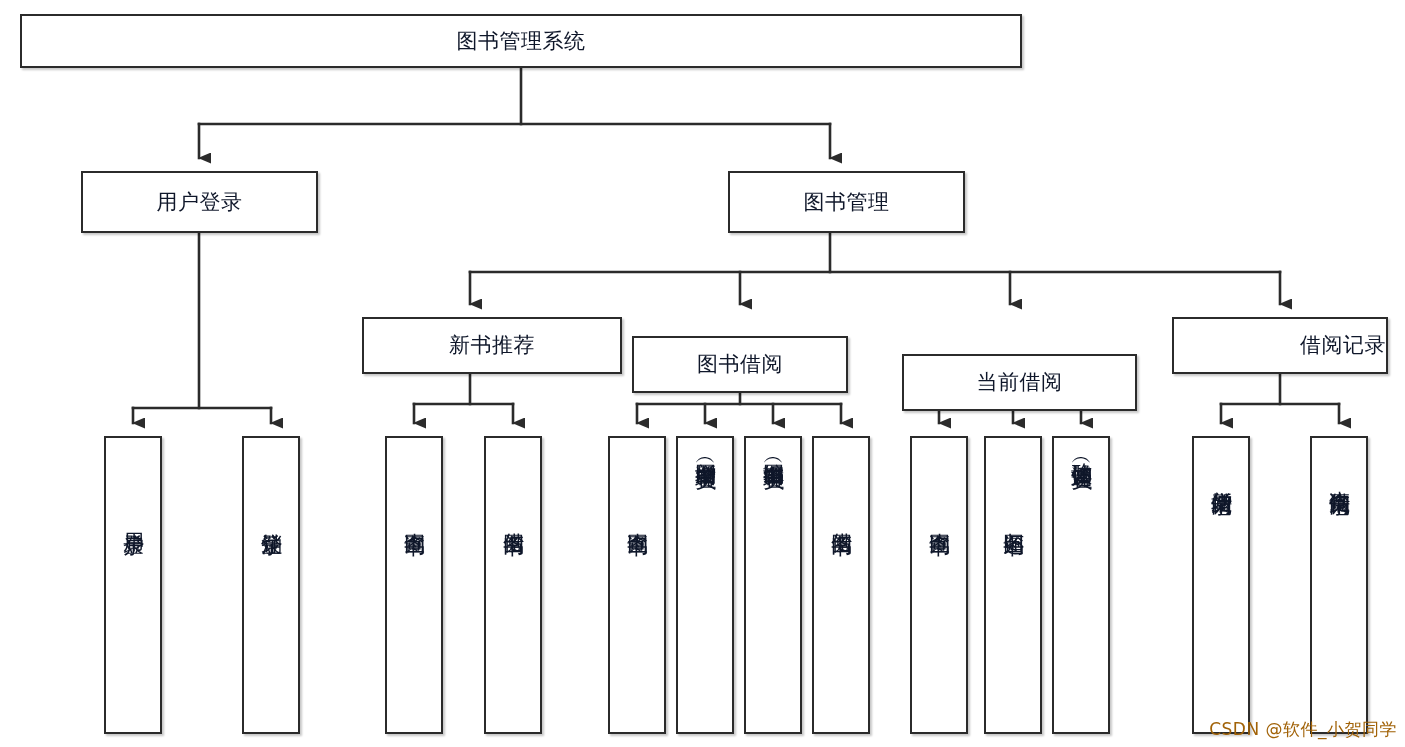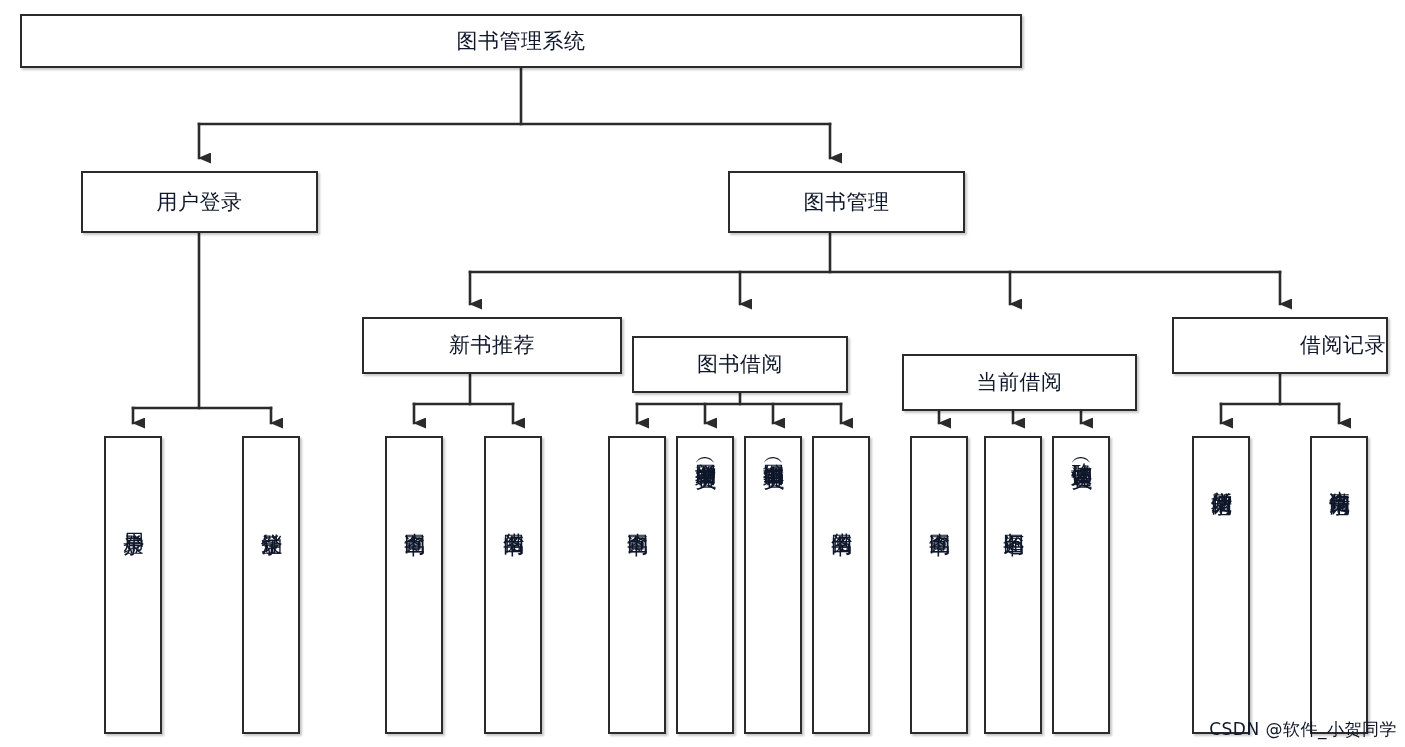--- a/index.html
+++ b/index.html
@@ -59,21 +59,21 @@
     line-height: 1.30;
     letter-spacing: 1px;
     white-space: nowrap;
     display: block;
   }
   #watermark {
     position: absolute;
     right: 8px;
     bottom: 6px;
     font-size: 17px;
-    color: #0f172a;
+    color: #a16207;
     letter-spacing: 0.5px;
     user-select: none;
     white-space: nowrap;
   }
 </style>
 </head>
 <body>
 
 <div id="diagram-root">
 

